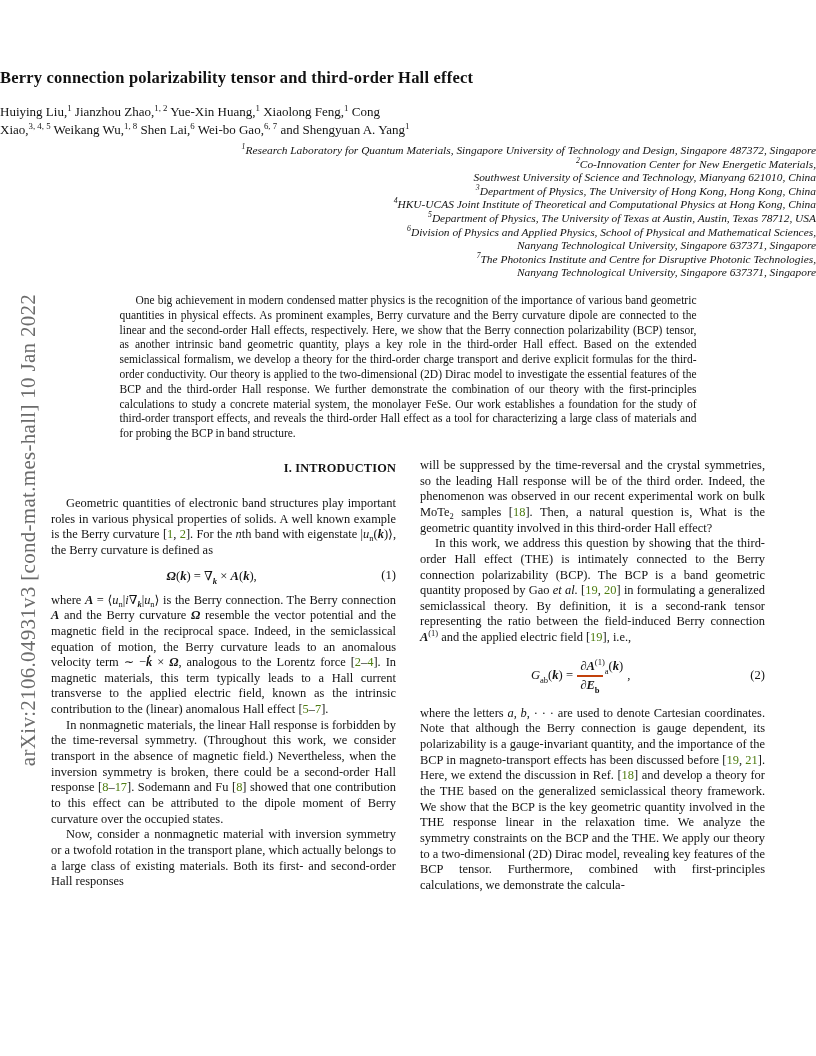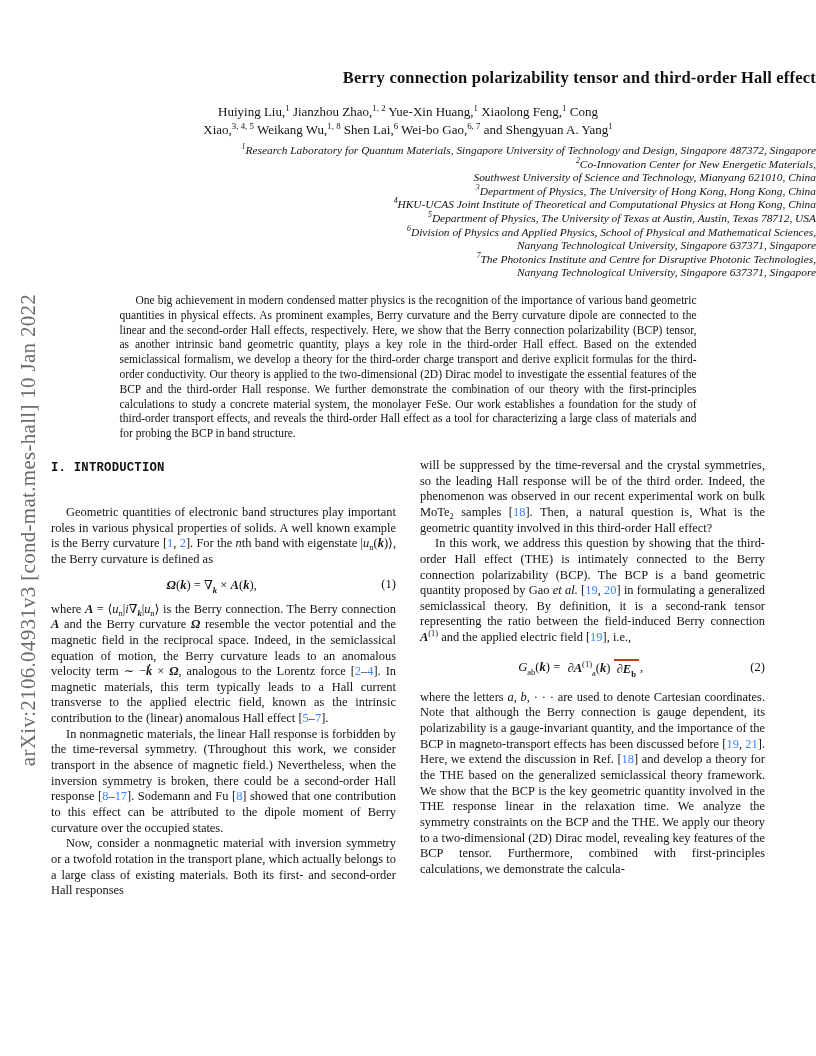--- a/index.html
+++ b/index.html
@@ -20,28 +20,28 @@
     transform-origin:center;
     text-align:center;
     font-size:21px;
     letter-spacing:0.3px;
     color:#6b6b6b;
     white-space:nowrap;
   }
   
   .title{
     margin-top:68px;
-    text-align:right;
+    text-align:left;
     font-weight:bold;
     font-size:16.5px;
     letter-spacing:0.2px;
   }
   .authors{
     margin-top:15px;
-    text-align:center;
+    text-align:left;
     font-size:13px;
     line-height:17.5px;
   }
   .affiliations{
     margin-top:6px;
     text-align:right;
     font-style:italic;
     font-size:11.4px;
     line-height:13.6px;
   }
@@ -57,56 +57,56 @@
   }
   .abstract p{margin:0;text-indent:16px;}
   
   .columns{
     display:flex;
     gap:24px;
     margin:17px 51px 0 51px;
   }
   .col{flex:1 1 0;min-width:0;}
   .section-heading{
-    text-align:left;
+    text-align:right;
     font-weight:bold;
     font-size:12.3px;
-    margin:3px 0 30px 0;
+    margin:3px 0 20px 0;
     letter-spacing:0.2px;
-    font-family:Liberation Mono, monospace;
   }
   .col p{
     margin:0;
     font-size:12.45px;
     line-height:15.65px;
     text-align:justify;
     text-indent:15px;
   }
   .col p.noindent{text-indent:0;}
-  .cite{color:#3b82f6;}
+  .cite{color:#4d7c0f;}
   
   .equation{
     display:flex;
     align-items:center;
     margin:9px 0;
     font-size:12.6px;
     gap:9px;
   }
   .equation .eq-body{
     flex:1 1 auto;
     text-align:center;
   }
   .equation .eq-number{
     flex:0 0 auto;
     text-align:right;
   }
   .eq2{margin:13px 0;}
   .frac{
     display:inline-flex;
-    align-items:flex-end;
+    flex-direction:column;
+    align-items:flex-start;
     vertical-align:middle;
     margin:0 1px;
   }
   .frac .num{display:block;padding:0 3px 1px 3px;}
   .frac .den{display:block;border-top:2px solid #c2410c;padding:1px 3px 0 3px;font-weight:bold;}
 </style>
 </head>
 <body>
 
 <div id="page">

